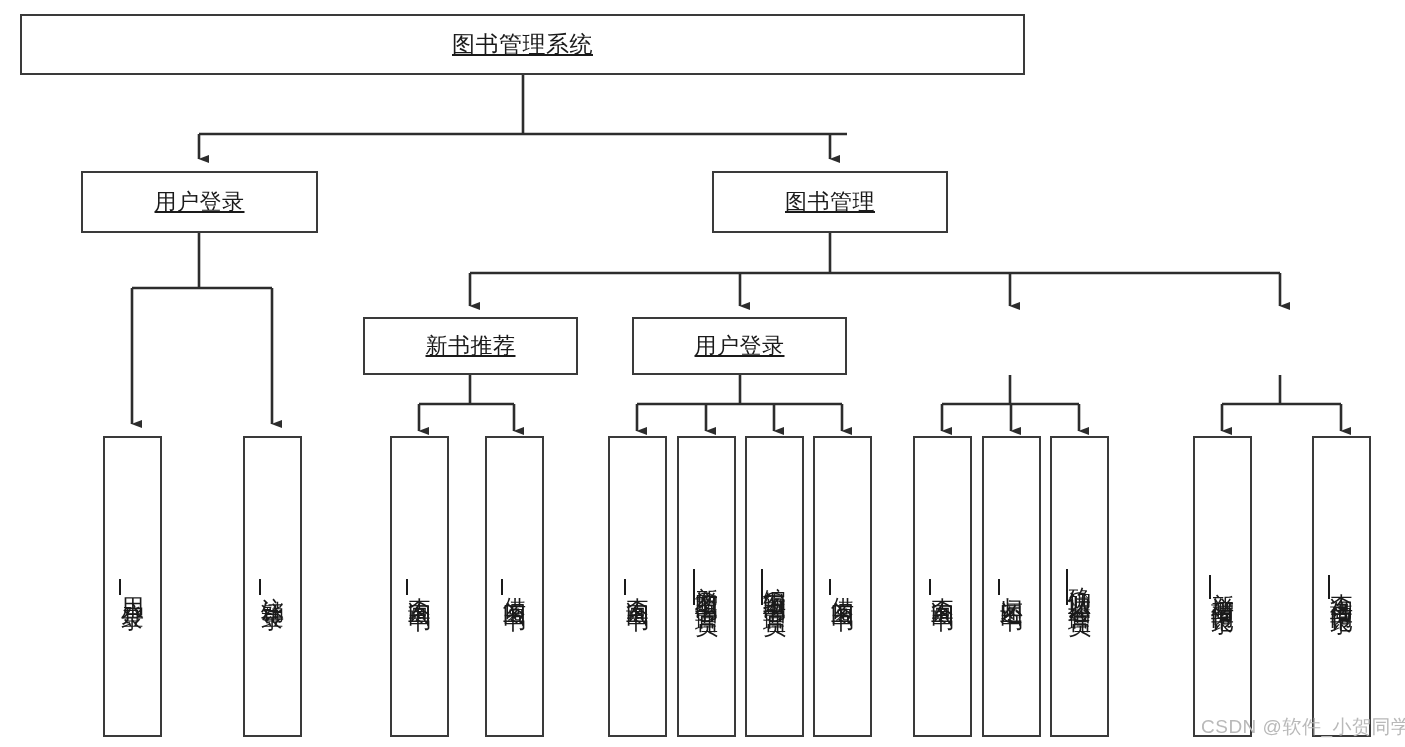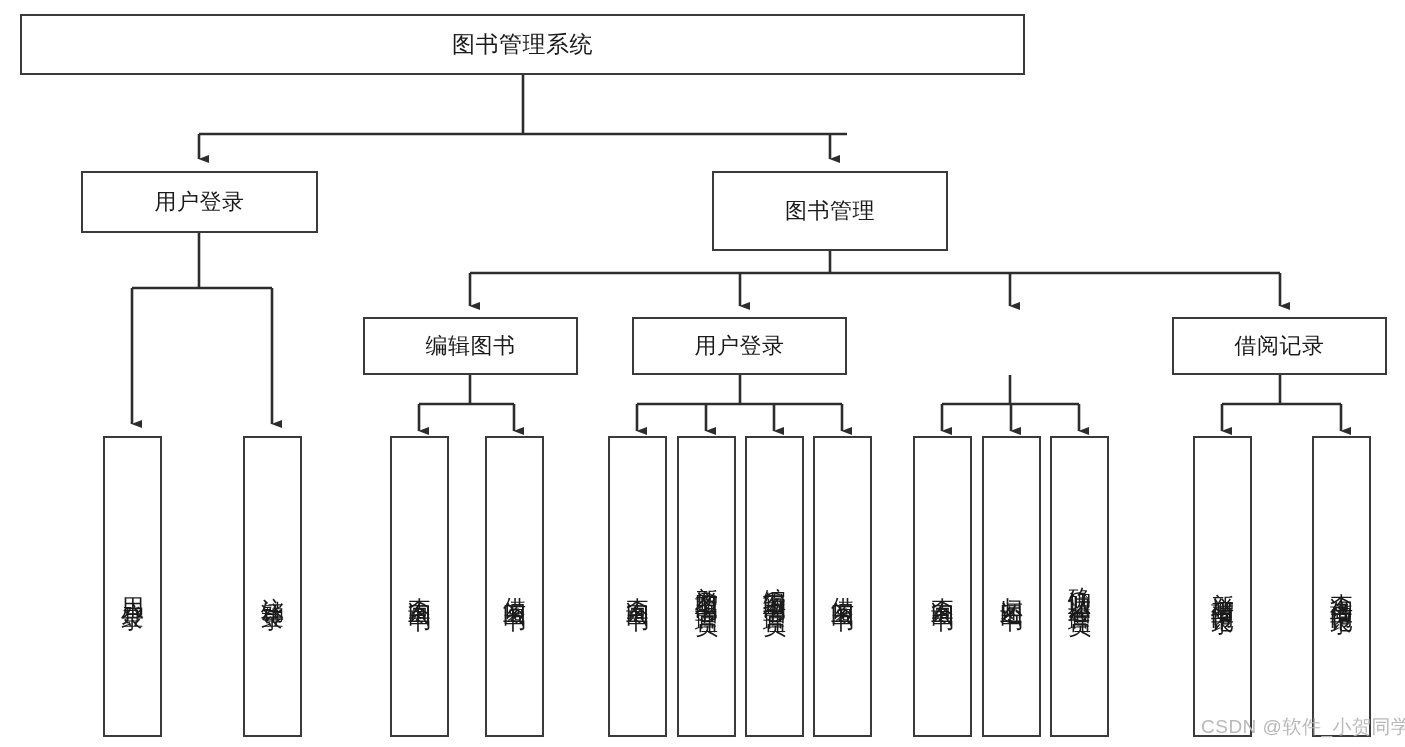--- a/index.html
+++ b/index.html
@@ -36,20 +36,21 @@
     display: flex;
     align-items: center;
     justify-content: center;
     overflow: hidden;
   }
   .node-label {
     color: #1a1a1a;
     text-align: right;
     line-height: 1.18;
     white-space: pre;
+    text-decoration: underline;
   }
   .node.horizontal .node-label {
     font-size: 22px;
     letter-spacing: 0.5px;
   }
   .node.root .node-label {
     font-size: 23px;
   }
   .node.vertical {
     align-items: center;
@@ -127,32 +128,29 @@
     </g>
   </svg>
 
   <div class="node horizontal root" style="left:20px; top:14px; width:1005px; height:61px;">
     <span class="node-label">图书管理系统</span>
   </div>
 
   <div class="node horizontal" style="left:81px; top:171px; width:237px; height:62px;">
     <span class="node-label">用户登录</span>
   </div>
-  <div class="node horizontal" style="left:712px; top:171px; width:236px; height:80px;">
+  <div class="node horizontal" style="left:712px; top:171px; width:236px; height:62px;">
     <span class="node-label">图书管理</span>
   </div>
 
   <div class="node horizontal" style="left:363px; top:317px; width:215px; height:58px;">
-    <span class="node-label">编辑图书</span>
+    <span class="node-label">新书推荐</span>
   </div>
   <div class="node horizontal" style="left:632px; top:317px; width:215px; height:58px;">
     <span class="node-label">用户登录</span>
-  </div>
-  <div class="node horizontal" style="left:1172px; top:317px; width:215px; height:58px;">
-    <span class="node-label">借阅记录</span>
   </div>
 
   <div class="node vertical" style="left:103px; top:436px; width:59px; height:301px;">
     <span class="node-label">用户登录</span>
   </div>
   <div class="node vertical" style="left:243px; top:436px; width:59px; height:301px;">
     <span class="node-label">注销登录</span>
   </div>
 
   <div class="node vertical" style="left:390px; top:436px; width:59px; height:301px;">

